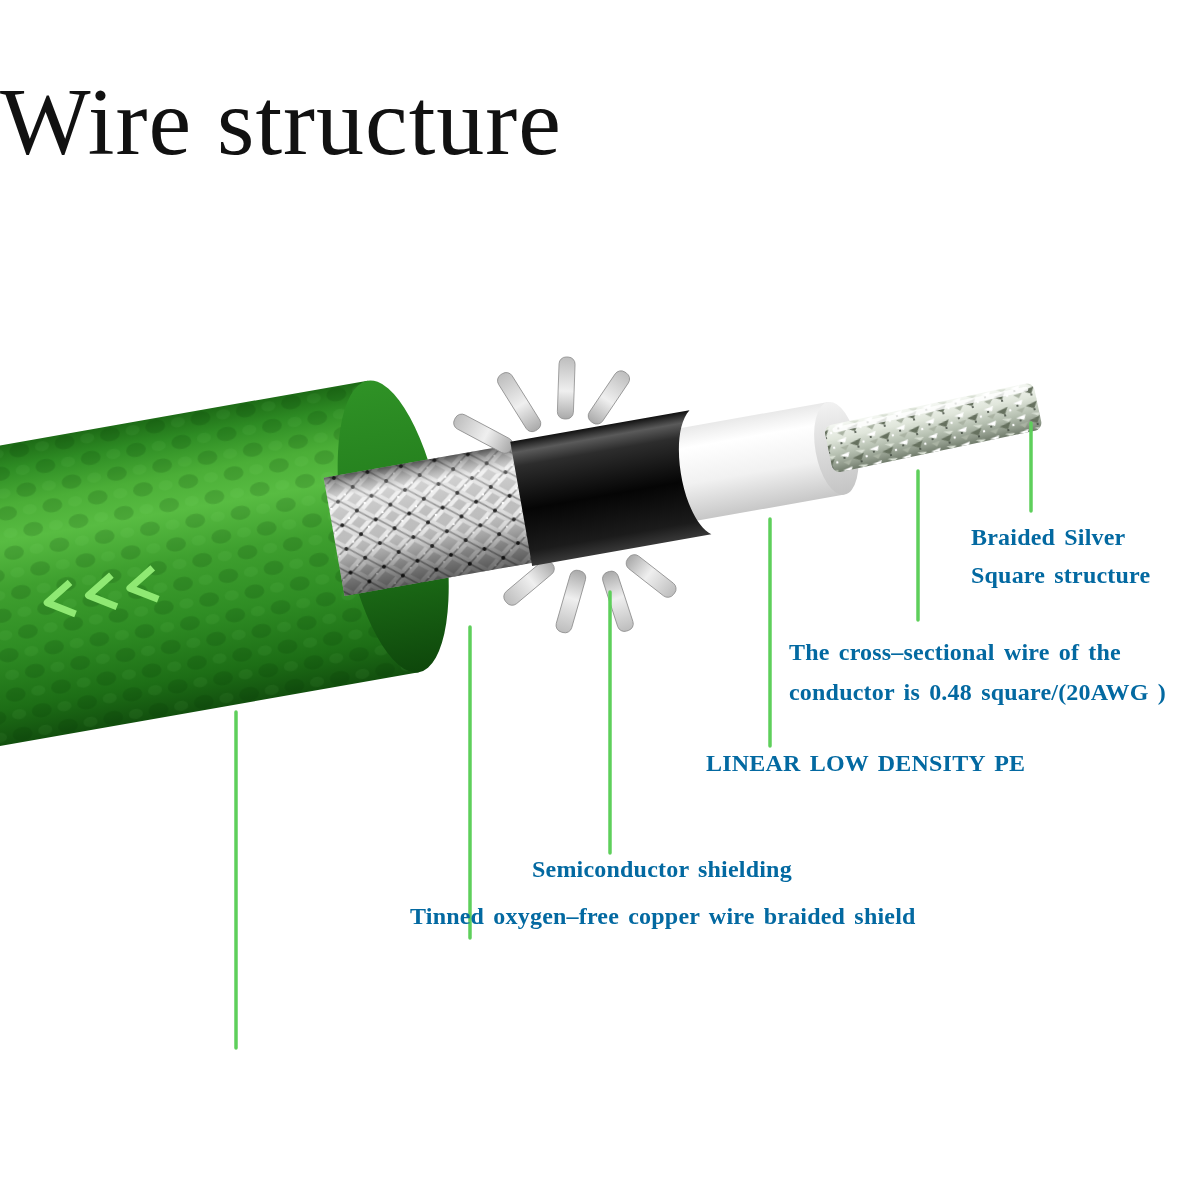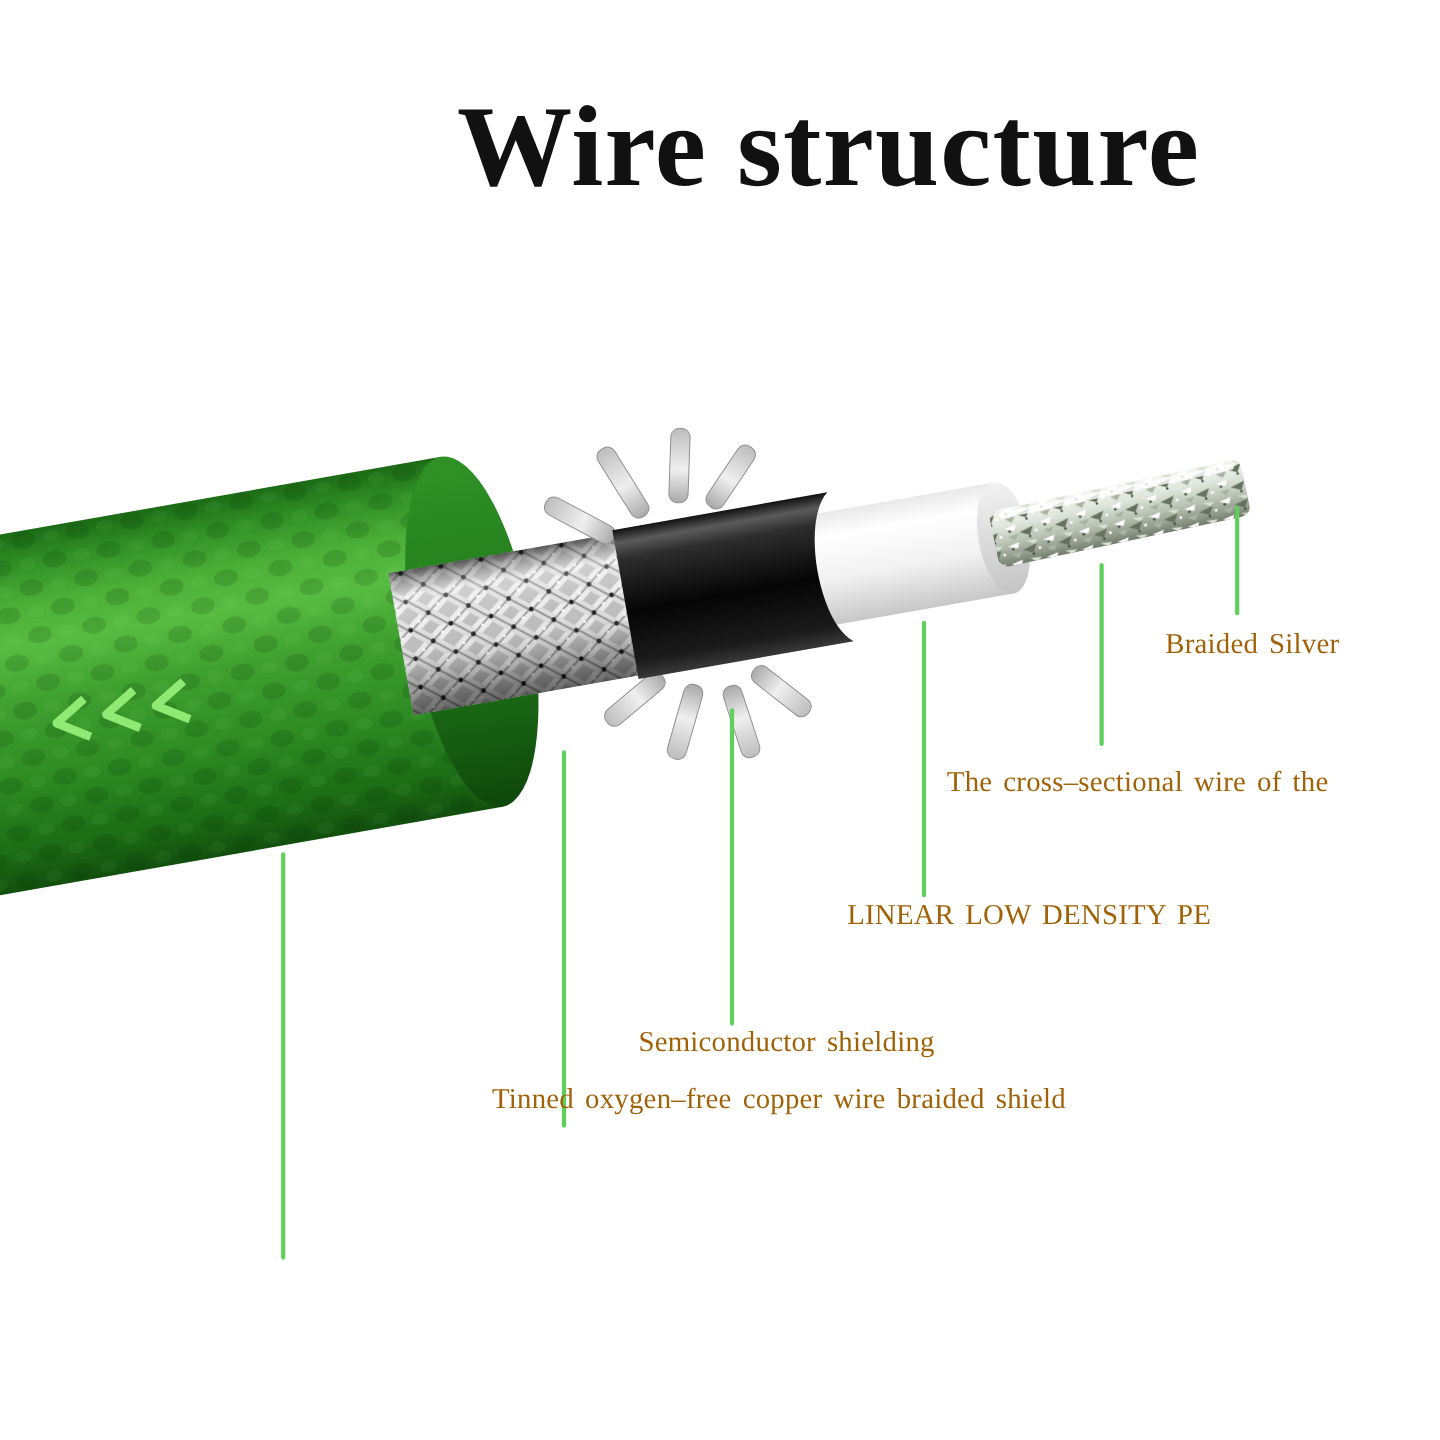--- a/index.html
+++ b/index.html
@@ -1,21 +1,21 @@
 <!DOCTYPE html>
 <html><head>
 <meta charset="utf-8">
 <style>
   html,body{margin:0;padding:0;background:#ffffff;}
   body{width:1200px;height:1200px;position:relative;overflow:hidden;
        font-family:"Liberation Serif","DejaVu Serif",serif;}
   .stage{position:absolute;left:0;top:0;width:1200px;height:1200px;}
-  .title{position:absolute;left:0;top:66px;width:1000px;text-align:right;
-         font-size:96px;font-weight:bold;color:#111;letter-spacing:1px;}
-  .lbl{position:absolute;font-weight:normal;color:#a16207;font-size:24px;
+  .title{position:absolute;left:0;top:66px;width:1000px;text-align:left;
+         font-size:96px;font-weight:normal;color:#111;letter-spacing:1px;}
+  .lbl{position:absolute;font-weight:bold;color:#0369a1;font-size:24px;
        word-spacing:3px;letter-spacing:0.2px;white-space:nowrap;}
   .lbl span{display:block;}
   .lbl-braided{left:971px;top:518px;line-height:38px;}
   .lbl-area{left:789px;top:632px;line-height:40px;}
   .lbl-lldpe{left:706px;top:750px;}
   .lbl-semi{left:532px;top:856px;}
   .lbl-tinned{left:410px;top:903px;}
   .lbl-pvc{left:177px;top:1059px;}
   svg{position:absolute;left:0;top:0;}
 </style>
@@ -178,24 +178,26 @@
       <line x1="470" y1="627" x2="470" y2="938" stroke="#5ecf5b"></line>
       <line x1="610" y1="592" x2="610" y2="853" stroke="#5ecf5b"></line>
       <line x1="770" y1="519" x2="770" y2="746" stroke="#5ecf5b"></line>
       <line x1="918" y1="471" x2="918" y2="620" stroke="#5ecf5b"></line>
       <line x1="1031" y1="423" x2="1031" y2="511" stroke="#5ecf5b"></line>
     </g>
   </svg>
 
   <div class="lbl lbl-braided">
     <span>Braided Silver</span>
+    <span>Square structure</span>
   </div>
 
   <div class="lbl lbl-area">
     <span>The cross–sectional wire of the</span>
+    <span>conductor is 0.48 square/(20AWG )</span>
   </div>
 
   <div class="lbl lbl-semi">
     <span>Semiconductor shielding</span>
   </div>
 
   <div class="lbl lbl-lldpe">
     <span>LINEAR LOW DENSITY PE</span>
   </div>
 

